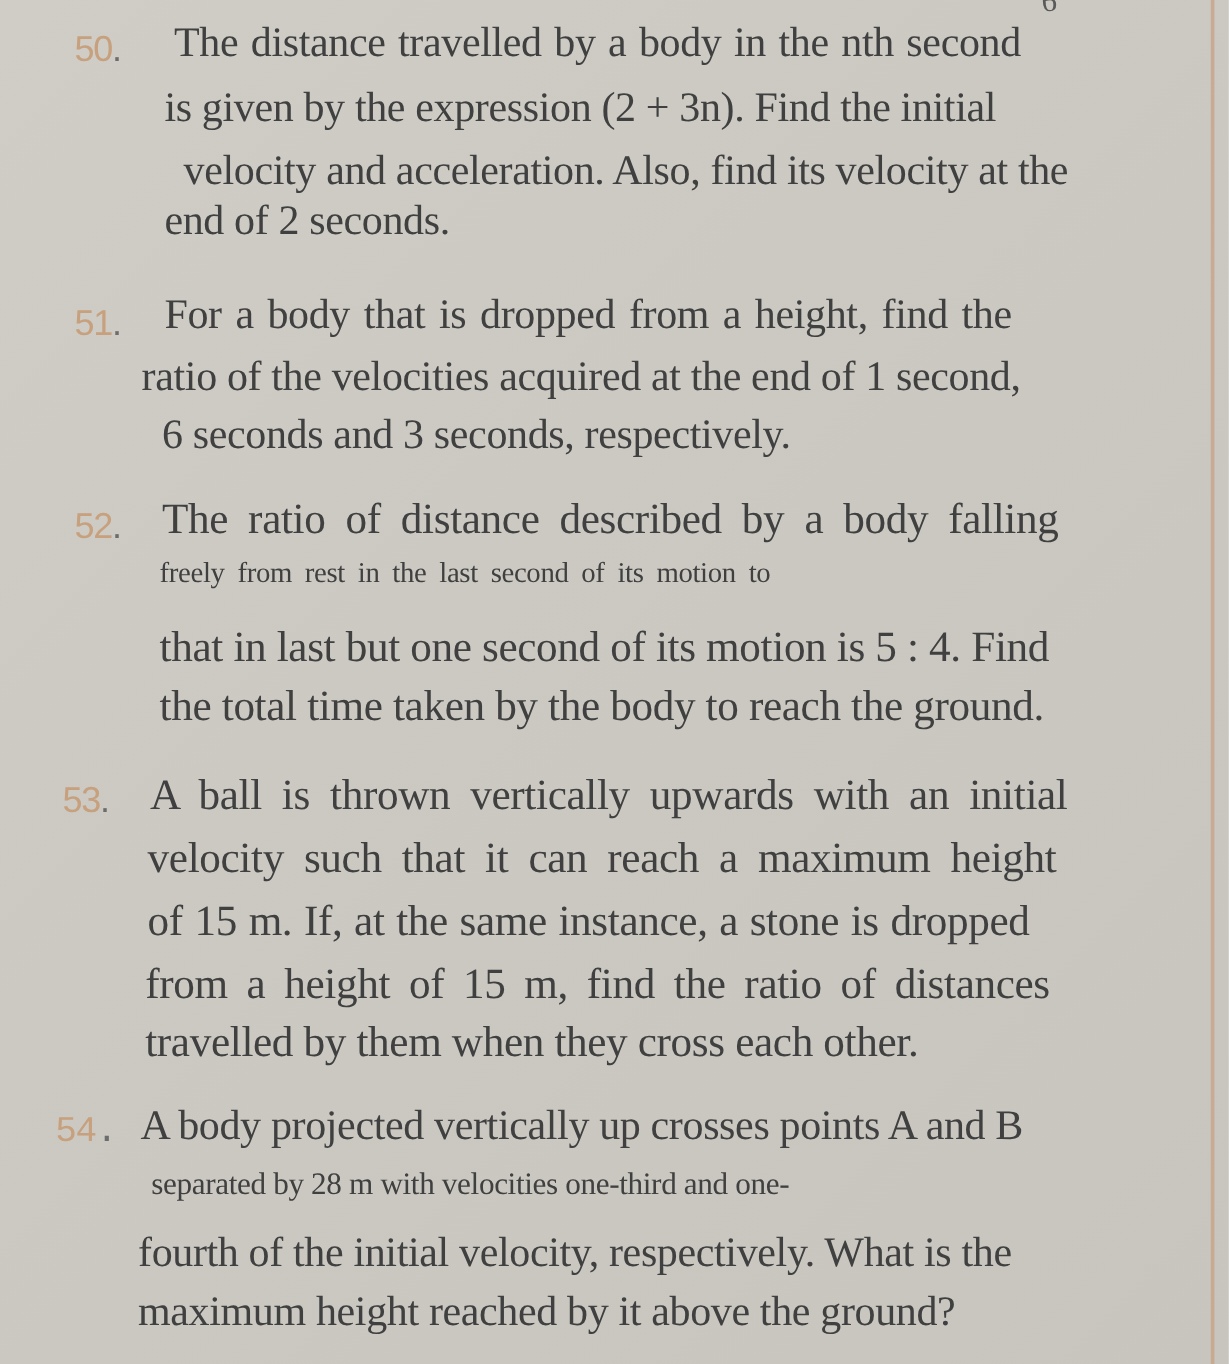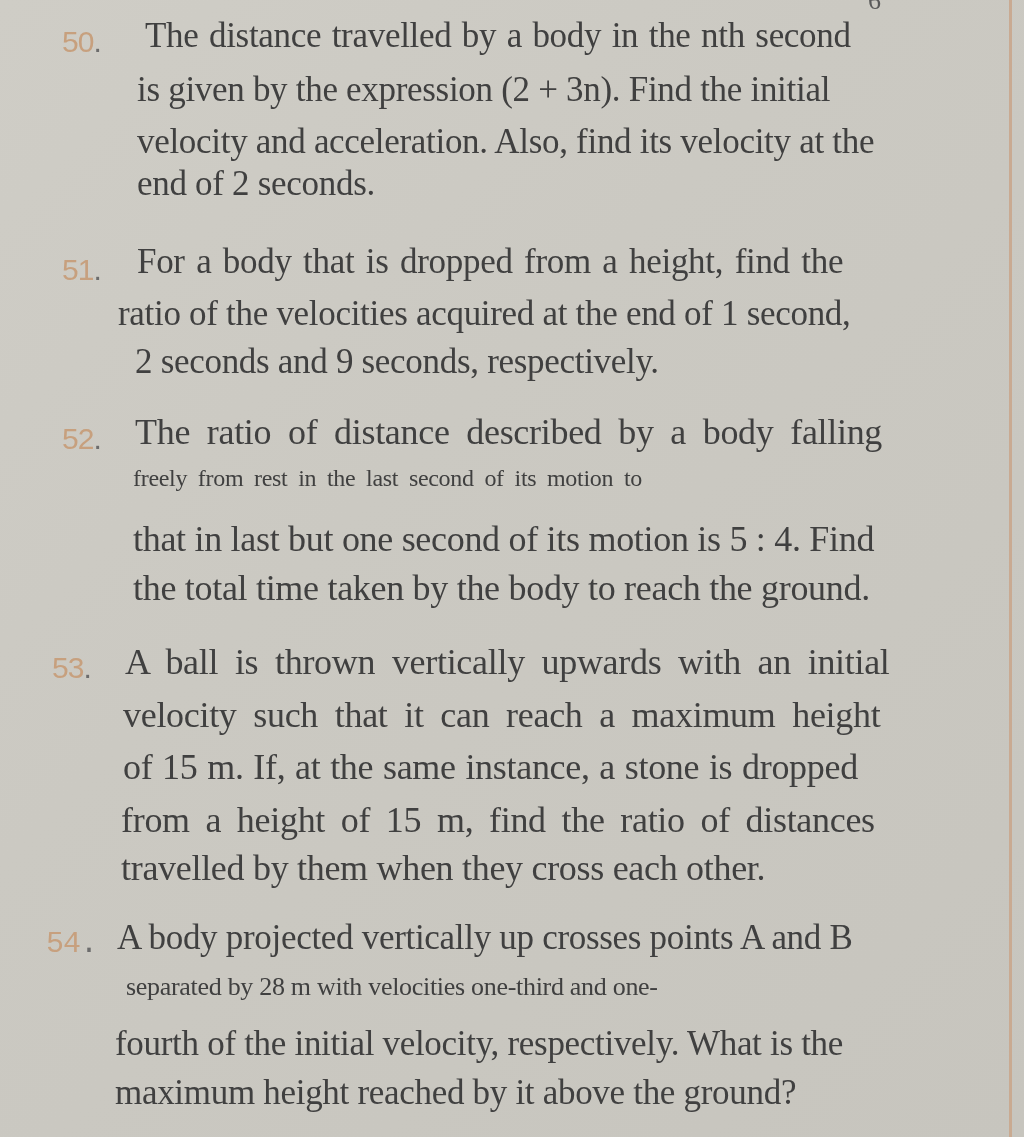--- a/index.html
+++ b/index.html
@@ -66,29 +66,29 @@
 <body>
 
 <div class="page">
   <div class="right-rule"></div>
   <div class="page-mark">6</div>
 
   <div class="question">
     <div class="q-num" style="left:62px; top:25px;"><span>50</span><span class="dot">.</span></div>
     <div class="q-line" style="left:145px; top:16px; font-size:35px; word-spacing:2px;">The distance travelled by a body in the nth second</div>
     <div class="q-line" style="left:137px; top:70px; font-size:35px;">is given by the expression (2 + 3n). Find the initial</div>
-    <div class="q-line" style="left:137px; top:122px; font-size:35px;text-align:center;">velocity and acceleration. Also, find its velocity at the</div>
+    <div class="q-line" style="left:153px; top:122px; font-size:35px;text-align:center;">velocity and acceleration. Also, find its velocity at the</div>
     <div class="q-line" style="left:137px; top:164px; font-size:35px;">end of 2 seconds.</div>
   </div>
 
   <div class="question">
     <div class="q-num" style="left:62px; top:253px;"><span>51</span><span class="dot">.</span></div>
     <div class="q-line" style="left:137px; top:242px; font-size:35px; word-spacing:3px;">For a body that is dropped from a height, find the</div>
     <div class="q-line" style="left:118px; top:294px; font-size:35px;">ratio of the velocities acquired at the end of 1 second,</div>
-    <div class="q-line" style="left:135px; top:342px; font-size:35px;">2 seconds and 9 seconds, respectively.</div>
+    <div class="q-line" style="left:135px; top:342px; font-size:35px;">6 seconds and 3 seconds, respectively.</div>
   </div>
 
   <div class="question">
     <div class="q-num" style="left:62px; top:422px;"><span>52</span><span class="dot">.</span></div>
     <div class="q-line" style="left:135px; top:411px; font-size:36px; word-spacing:8px;">The ratio of distance described by a body falling</div>
     <div class="q-line" style="left:133px; top:465px; font-size:24px; word-spacing:5px;">freely from rest in the last second of its motion to</div>
     <div class="q-line" style="left:133px; top:518px; font-size:36px;">that in last but one second of its motion is 5 : 4. Find</div>
     <div class="q-line" style="left:133px; top:567px; font-size:36px;">the total time taken by the body to reach the ground.</div>
   </div>
 

